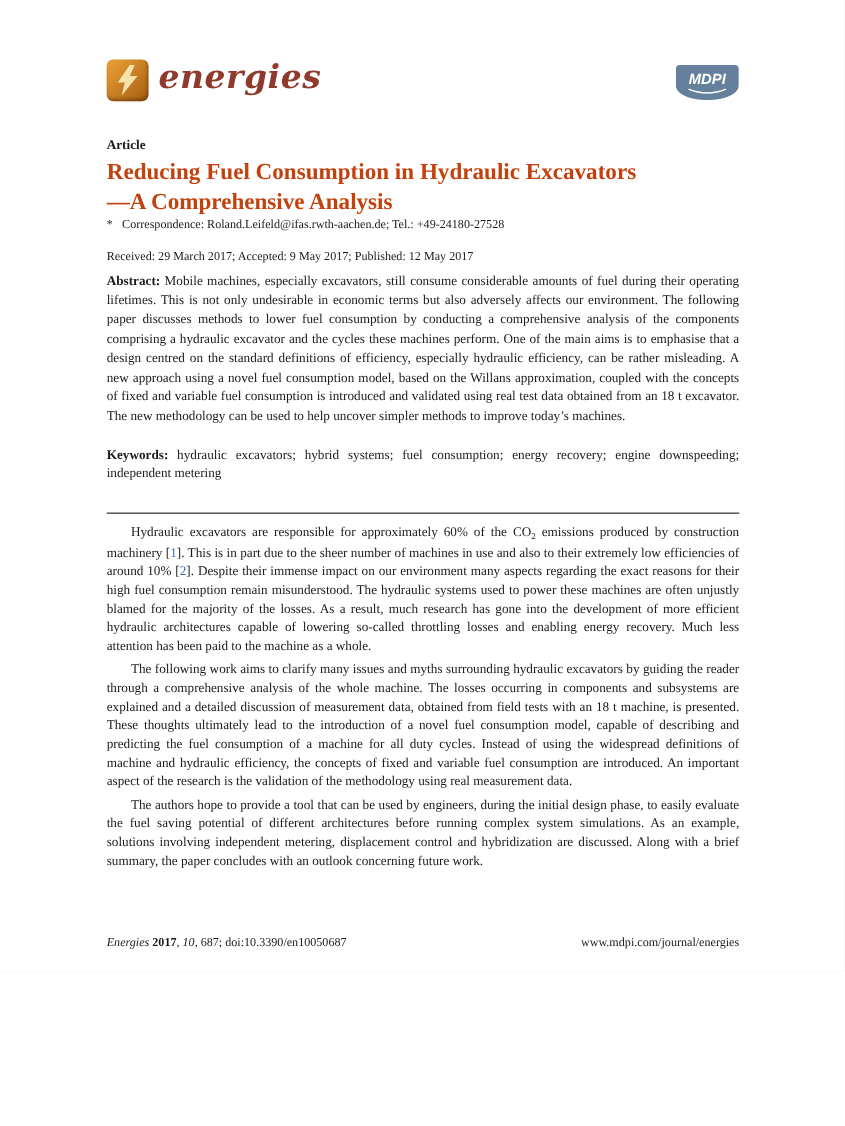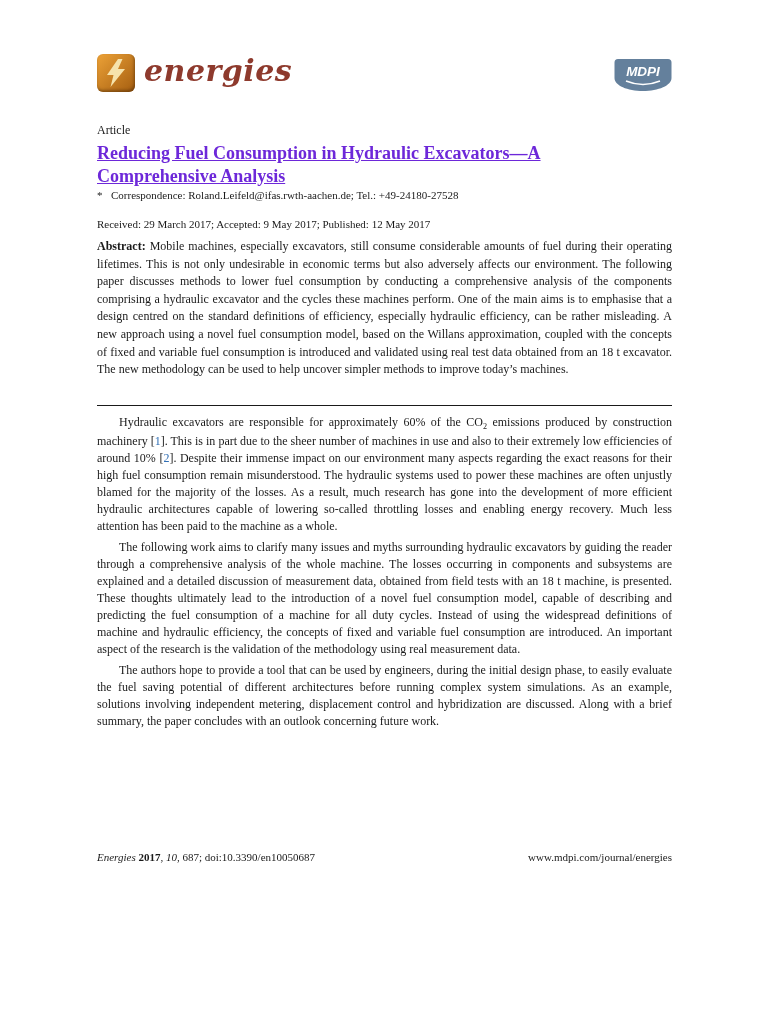--- a/index.html
+++ b/index.html
@@ -20,22 +20,22 @@
     display:flex; align-items:center; justify-content:center;
     box-shadow: inset -1px -2px 3px rgba(60,30,0,.45);
   }
   .journal-name {
     font-family:"DejaVu Serif", serif; font-style:italic; font-weight:600;
     font-size:30px; color:#8e3a2d; letter-spacing:.5px; line-height:1;
     padding-bottom:4px;
   }
   .mdpi-logo { margin-top:4px; }
   
-  .article-type { margin-top:27px; font-size:12px; }
-  .title { margin-top:4px; font-size:18px; font-weight:bold; line-height:1.28; max-width:492px; color:#6d28d9;text-decoration:underline; }
+  .article-type { margin-top:27px; font-size:12px;font-weight:bold; }
+  .title { margin-top:4px; font-size:21px; font-weight:bold; line-height:1.28; max-width:492px; color:#c2410c; }
   .authors { margin-top:15px; font-size:12.5px; font-weight:bold; }
   .affiliation { margin-top:9px; font-size:11px; line-height:1.4; padding-left:14px; text-align:justify; }
   .correspondence { font-size:11px; line-height:1.4; }
   .correspondence .marker { display:inline-block; width:14px; }
   .meta { margin-top:13px; font-size:11px; line-height:1.5; }
   .abstract { margin-top:5px; font-size:12px; line-height:1.47; text-align:justify; }
   .keywords { margin-top:17px; font-size:12px; line-height:1.47; text-align:justify; }
   .lbl { font-weight:bold; }
   .divider { margin-top:26px; border-top:1.2px solid #1a1a1a; }
   
@@ -86,20 +86,23 @@
   </div>
 
   <div class="meta">
     <div>Received: 29 March 2017; Accepted: 9 May 2017; Published: 12 May 2017</div>
   </div>
 
   <div class="abstract">
     <span class="lbl">Abstract:</span><span> Mobile machines, especially excavators, still consume considerable amounts of fuel during their operating lifetimes. This is not only undesirable in economic terms but also adversely affects our environment. The following paper discusses methods to lower fuel consumption by conducting a comprehensive analysis of the components comprising a hydraulic excavator and the cycles these machines perform. One of the main aims is to emphasise that a design centred on the standard definitions of efficiency, especially hydraulic efficiency, can be rather misleading. A new approach using a novel fuel consumption model, based on the Willans approximation, coupled with the concepts of fixed and variable fuel consumption is introduced and validated using real test data obtained from an 18 t excavator. The new methodology can be used to help uncover simpler methods to improve today’s machines.</span>
   </div>
 
+  <div class="keywords">
+    <span class="lbl">Keywords:</span><span> hydraulic excavators; hybrid systems; fuel consumption; energy recovery; engine downspeeding; independent metering</span>
+  </div>
 
   <div class="divider"></div>
 
   <div class="body-text">
     <p><span>Hydraulic excavators are responsible for approximately 60% of the CO</span><sub class="sub">2</sub><span> emissions produced by construction machinery [</span><span class="ref">1</span><span>]. This is in part due to the sheer number of machines in use and also to their extremely low efficiencies of around 10% [</span><span class="ref">2</span><span>]. Despite their immense impact on our environment many aspects regarding the exact reasons for their high fuel consumption remain misunderstood. The hydraulic systems used to power these machines are often unjustly blamed for the majority of the losses. As a result, much research has gone into the development of more efficient hydraulic architectures capable of lowering so-called throttling losses and enabling energy recovery. Much less attention has been paid to the machine as a whole.</span></p>
     <p><span>The following work aims to clarify many issues and myths surrounding hydraulic excavators by guiding the reader through a comprehensive analysis of the whole machine. The losses occurring in components and subsystems are explained and a detailed discussion of measurement data, obtained from field tests with an 18 t machine, is presented. These thoughts ultimately lead to the introduction of a novel fuel consumption model, capable of describing and predicting the fuel consumption of a machine for all duty cycles. Instead of using the widespread definitions of machine and hydraulic efficiency, the concepts of fixed and variable fuel consumption are introduced. An important aspect of the research is the validation of the methodology using real measurement data.</span></p>
     <p><span>The authors hope to provide a tool that can be used by engineers, during the initial design phase, to easily evaluate the fuel saving potential of different architectures before running complex system simulations. As an example, solutions involving independent metering, displacement control and hybridization are discussed. Along with a brief summary, the paper concludes with an outlook concerning future work.</span></p>
   </div>
 
   <div class="footer">

